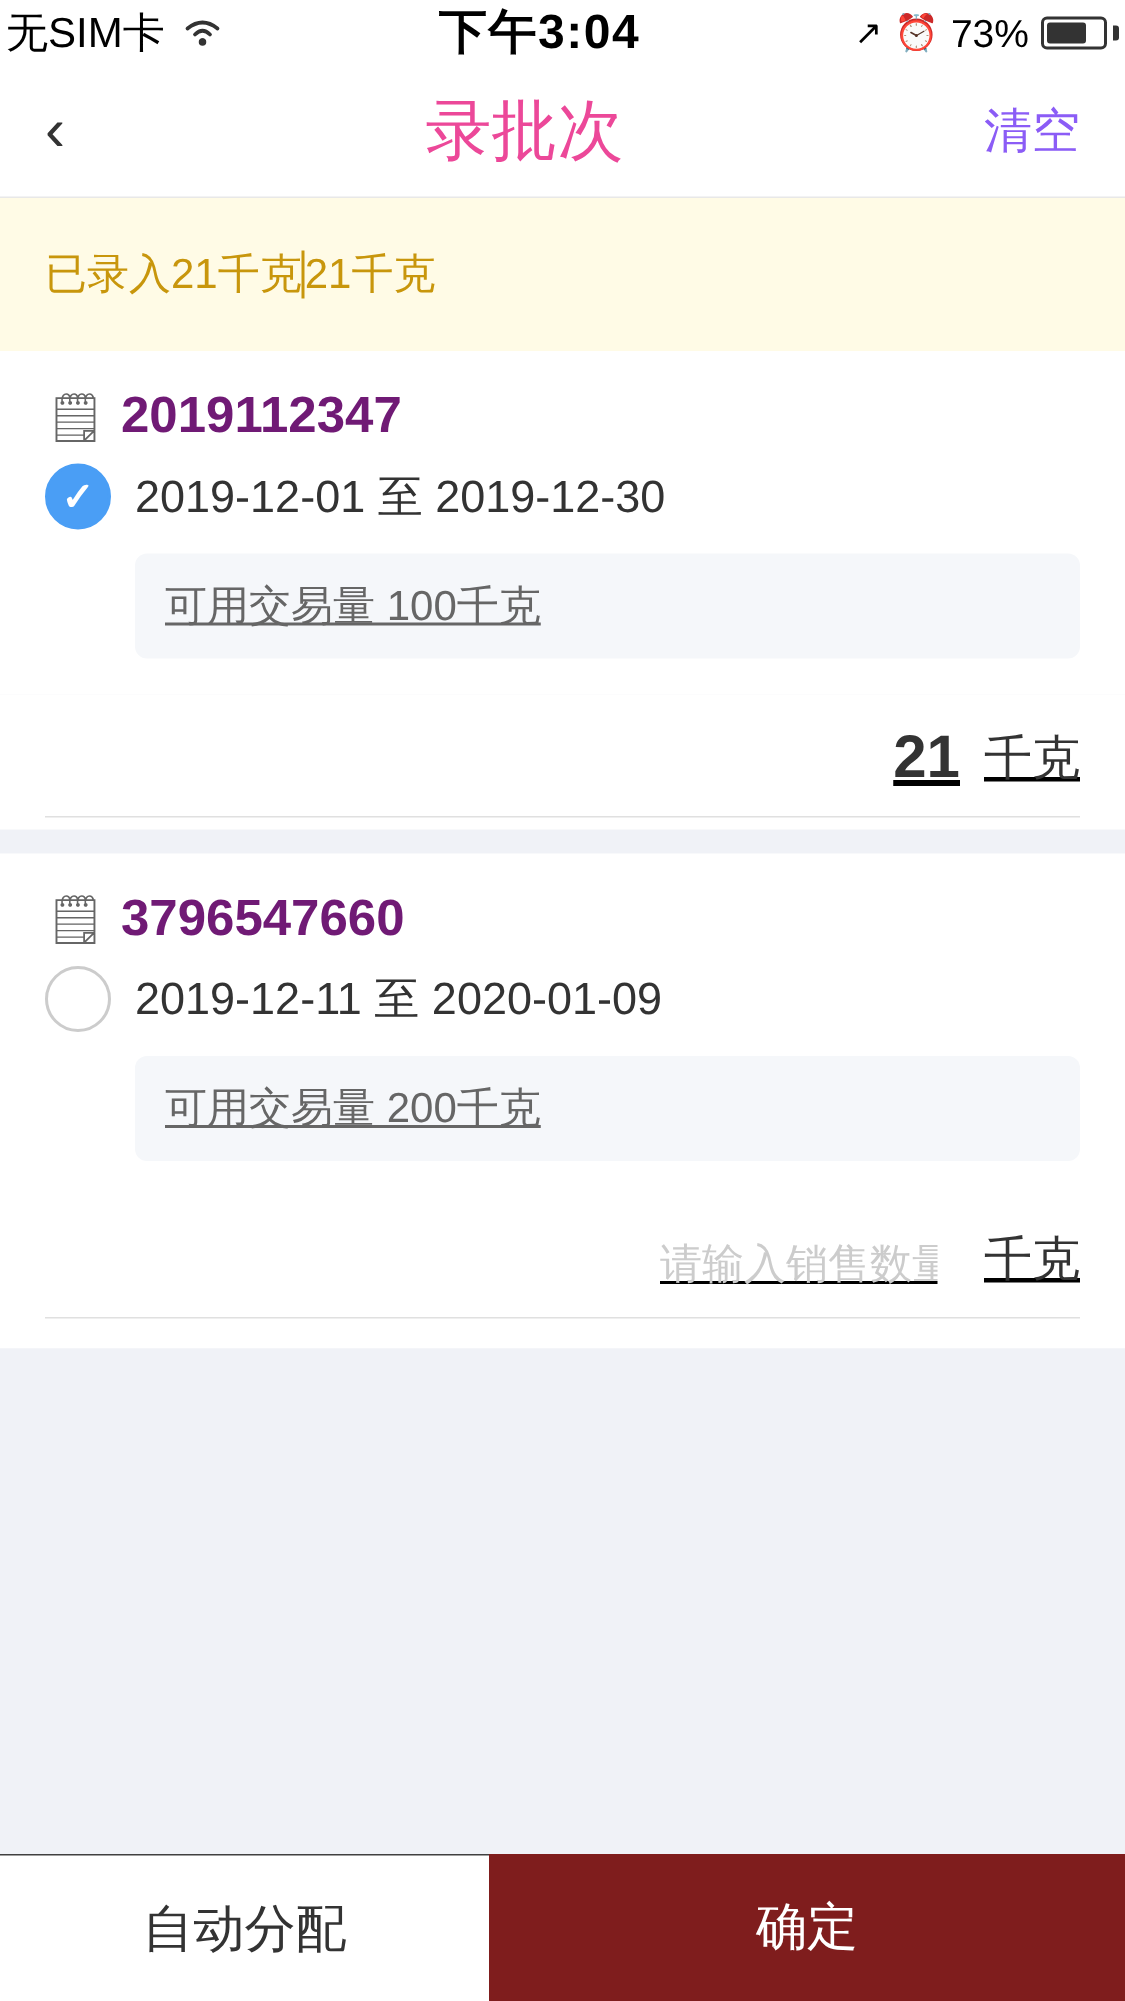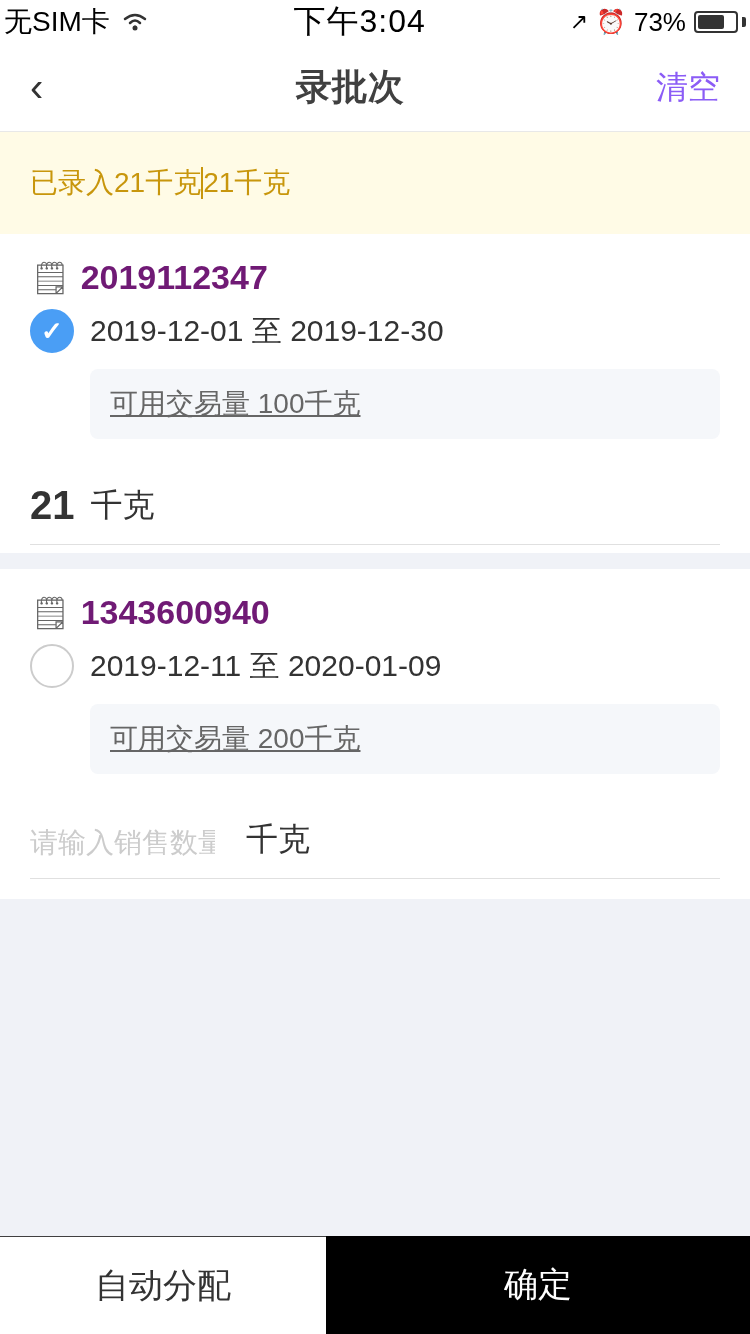--- a/index.html
+++ b/index.html
@@ -25,21 +25,21 @@
     }
     .status-left {
       display: flex;
       align-items: center;
       gap: 10px;
       font-size: 28px;
       font-weight: 500;
     }
     .status-center {
       font-size: 32px;
-      font-weight: 400;
+      font-weight: 700;
       letter-spacing: 1px;
     }
     .status-right {
       display: flex;
       align-items: center;
       gap: 8px;
       font-size: 26px;
       font-weight: 500;
     }
     .battery-icon {
@@ -81,23 +81,23 @@
       justify-content: space-between;
       padding: 0 30px;
       border-bottom: 1px solid #e8e8e8;
     }
     .nav-back {
       font-size: 40px;
       color: #333;
       cursor: pointer;
     }
     .nav-title {
-      font-size: 36px;
-      font-weight: 700;
-      color: #404040;
+      font-size: 44px;
+      font-weight: 400;
+      color: #ec4899;
     }
     .nav-clear {
       font-size: 32px;
       color: #8b5cf6;
       cursor: pointer;
     }
 
     
     .info-banner {
       width: 100%;
@@ -177,23 +177,24 @@
       font-size: 28px;
       color: #666;
       margin-left: 60px;
       text-decoration: underline;
     }
 
     
     .input-row {
       display: flex;
       align-items: center;
-      justify-content: flex-start;
+      justify-content: flex-end;
       padding: 20px 30px 16px 30px;
       gap: 16px;
+      text-decoration: underline;
     }
     .qty-input {
       text-align: right;
       font-size: 36px;
       color: #333;
       border: none;
       outline: none;
       background: transparent;
       width: 200px;
     }
@@ -228,21 +229,21 @@
       flex: 1;
       background: #fff;
       border: none;
       font-size: 34px;
       color: #333;
       cursor: pointer;
       border-top: 1px solid #404040;
     }
     .btn-confirm {
       flex: 1.3;
-      background: #000000;
+      background: #7f1d1d;
       border: none;
       font-size: 34px;
       color: #fff;
       cursor: pointer;
     }
   </style>
 </head>
 <body>
 
 <div class="status-bar">
@@ -301,21 +302,21 @@
   <div class="input-row">
     <span class="qty-value">21</span>
     <span class="qty-unit">千克</span>
   </div>
   <div class="input-underline"></div>
 </div>
 
 <div class="batch-item" style="margin-top:16px;">
   <div class="batch-header">
     <span class="batch-icon">🗒</span>
-    <span class="batch-id">1343600940</span>
+    <span class="batch-id">3796547660</span>
   </div>
   <div class="batch-date-row">
     <div class="radio-circle"></div>
     <span class="batch-date">2019-12-11 至 2020-01-09</span>
   </div>
   <div class="batch-avail">可用交易量 200千克</div>
 </div>
 
 <div style="background:#fff; padding-bottom:20px;">
   <div class="input-row">

